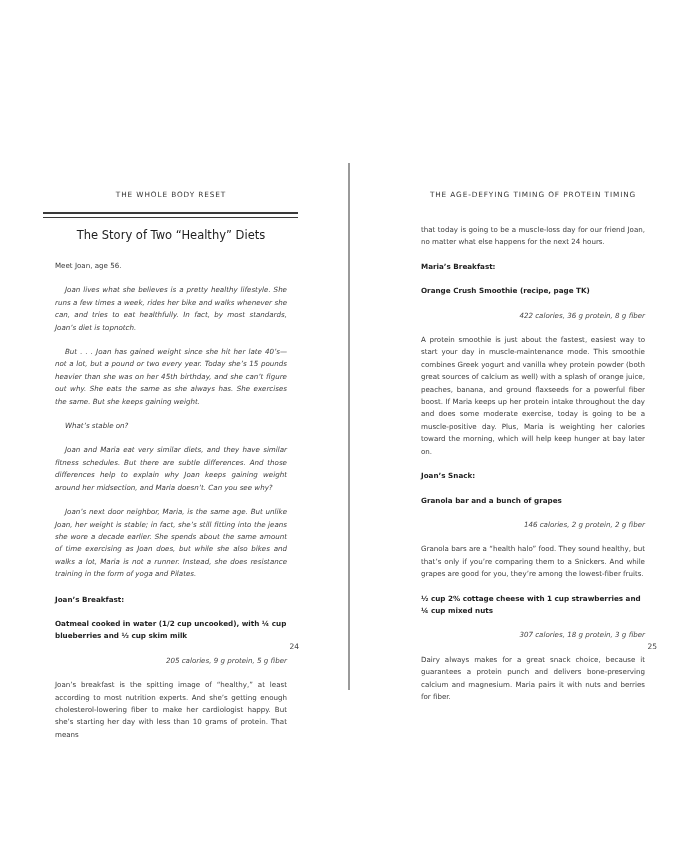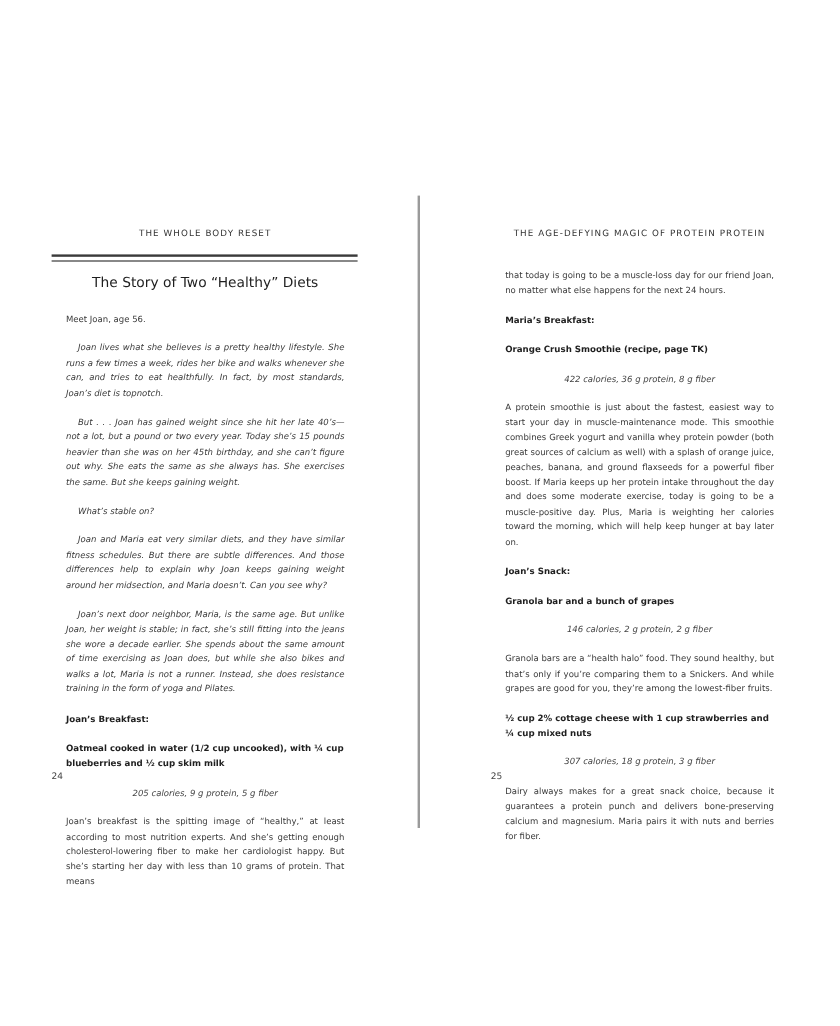--- a/index.html
+++ b/index.html
@@ -27,23 +27,23 @@
       font-size: 11.5px; color: #1e1e1e; font-weight: 500;
     }
     .body-text {
       position: absolute; left: 0; width: 100%;
       font-size: 7.1px; line-height: 12.4px; color: #3a3a3a; text-align: justify;
     }
     .body-text p { margin: 12px; }
     .body-text p.indent { text-indent: 10px; font-style: italic; }
     .sec-head { font-weight: bold; color: #1f1f1f; font-size: 7.2px; line-height: 12.4px; text-align: left; }
     .sec-sub { font-weight: bold; color: #1f1f1f; font-size: 7.2px; line-height: 12.4px; text-align: left; }
-    .sec-stats { font-style: italic; color: #444; text-align: center; margin-bottom: 5px !important; }
+    .sec-stats { font-style: italic; color: #444; text-align: right; margin-bottom: 5px !important; }
     .folio {
-      position: absolute; top: 642px; left: 0; width: 100%; text-align: left;
+      position: absolute; top: 642px; left: 0; width: 100%; text-align: right;
       font-size: 7.5px; color: #444;
     }
   </style>
 </head>
 <body>
 
 <div class="spread">
 
   <div class="page left">
     <div class="running-head">THE WHOLE BODY RESET</div>
@@ -65,21 +65,21 @@
         <p>Joan’s breakfast is the spitting image of “healthy,” at least according to most nutrition experts. And she’s getting enough cholesterol-lowering fiber to make her cardiologist happy. But she’s starting her day with less than 10 grams of protein. That means</p>
       </div>
     </div>
 
     <div class="folio">24</div>
   </div>
 
   <div class="divider"></div>
 
   <div class="page right">
-    <div class="running-head">THE AGE-DEFYING MAGIC OF PROTEIN PROTEIN</div>
+    <div class="running-head">THE AGE-DEFYING TIMING OF PROTEIN TIMING</div>
 
     <div class="body-text" style="top:212px;">
       <p>that today is going to be a muscle-loss day for our friend Joan, no matter what else happens for the next 24 hours.</p>
 
       <div style="margin-top:7px;">
         <p class="sec-head">Maria’s Breakfast:</p>
         <p class="sec-sub">Orange Crush Smoothie (recipe, page TK)</p>
         <p class="sec-stats">422 calories, 36 g protein, 8 g fiber</p>
         <p>A protein smoothie is just about the fastest, easiest way to start your day in muscle-maintenance mode. This smoothie combines Greek yogurt and vanilla whey protein powder (both great sources of calcium as well) with a splash of orange juice, peaches, banana, and ground flaxseeds for a powerful fiber boost. If Maria keeps up her protein intake throughout the day and does some moderate exercise, today is going to be a muscle-positive day. Plus, Maria is weighting her calories toward the morning, which will help keep hunger at bay later on.</p>
       </div>

